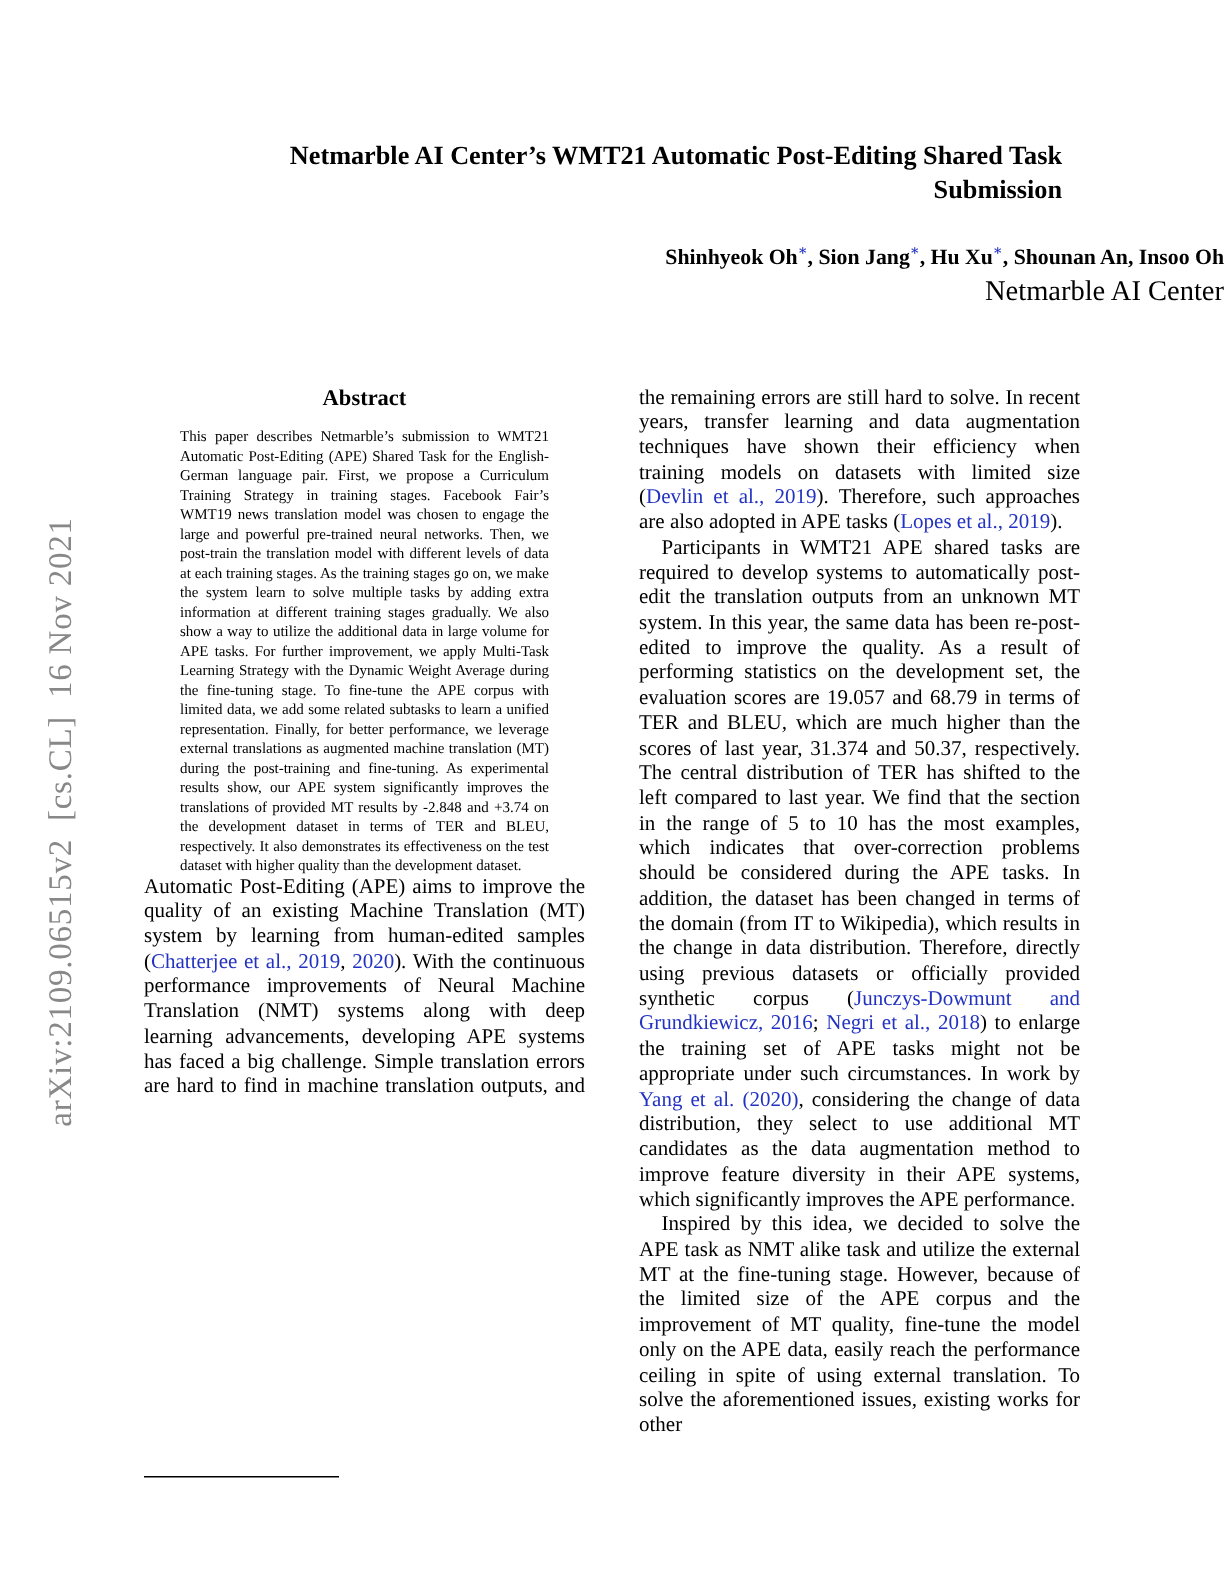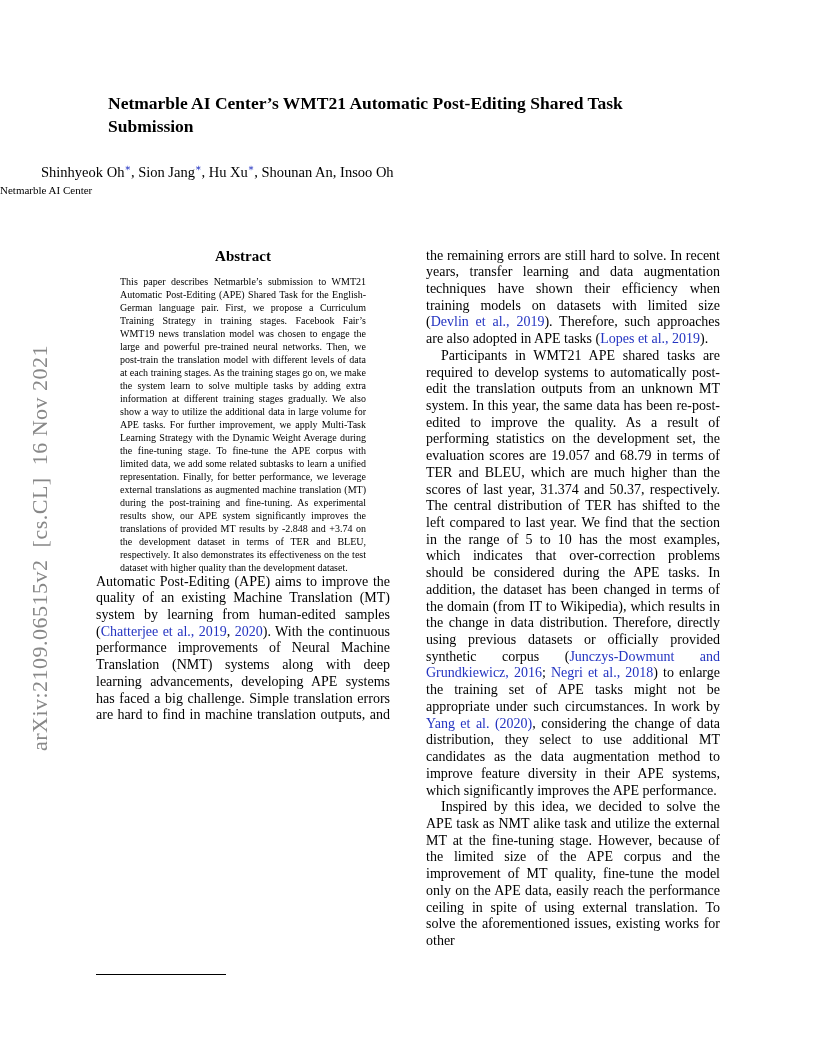--- a/index.html
+++ b/index.html
@@ -21,38 +21,38 @@
     position:absolute;
     left:40px;top:548px;
     transform:translate(-50%,-50%) rotate(-90deg);
     white-space:pre;
     font-size:22px;
     color:var(--color-watermark);
     letter-spacing:0.5px;
   }
   .header{
     padding-top:92px;
-    text-align:left;
+    text-align:right;
   }
   .title{
     font-size:17.5px;
     font-weight:bold;
     line-height:1.3;
     max-width:600px;
     margin:0 auto;
   }
   .authors{
     margin-top:26px;
     font-size:14.5px;
-    font-weight:normal;
+    font-weight:bold;
     padding-left:41px;
   }
   .affiliation{
     margin-top:3px;
-    font-size:11px;
+    font-size:19px;
   }
   .columns{
     display:flex;
     gap:36px;
     margin:0 96px;
     margin-top:52px;
     height:736px;
   }
   .col{
     width:296px;

